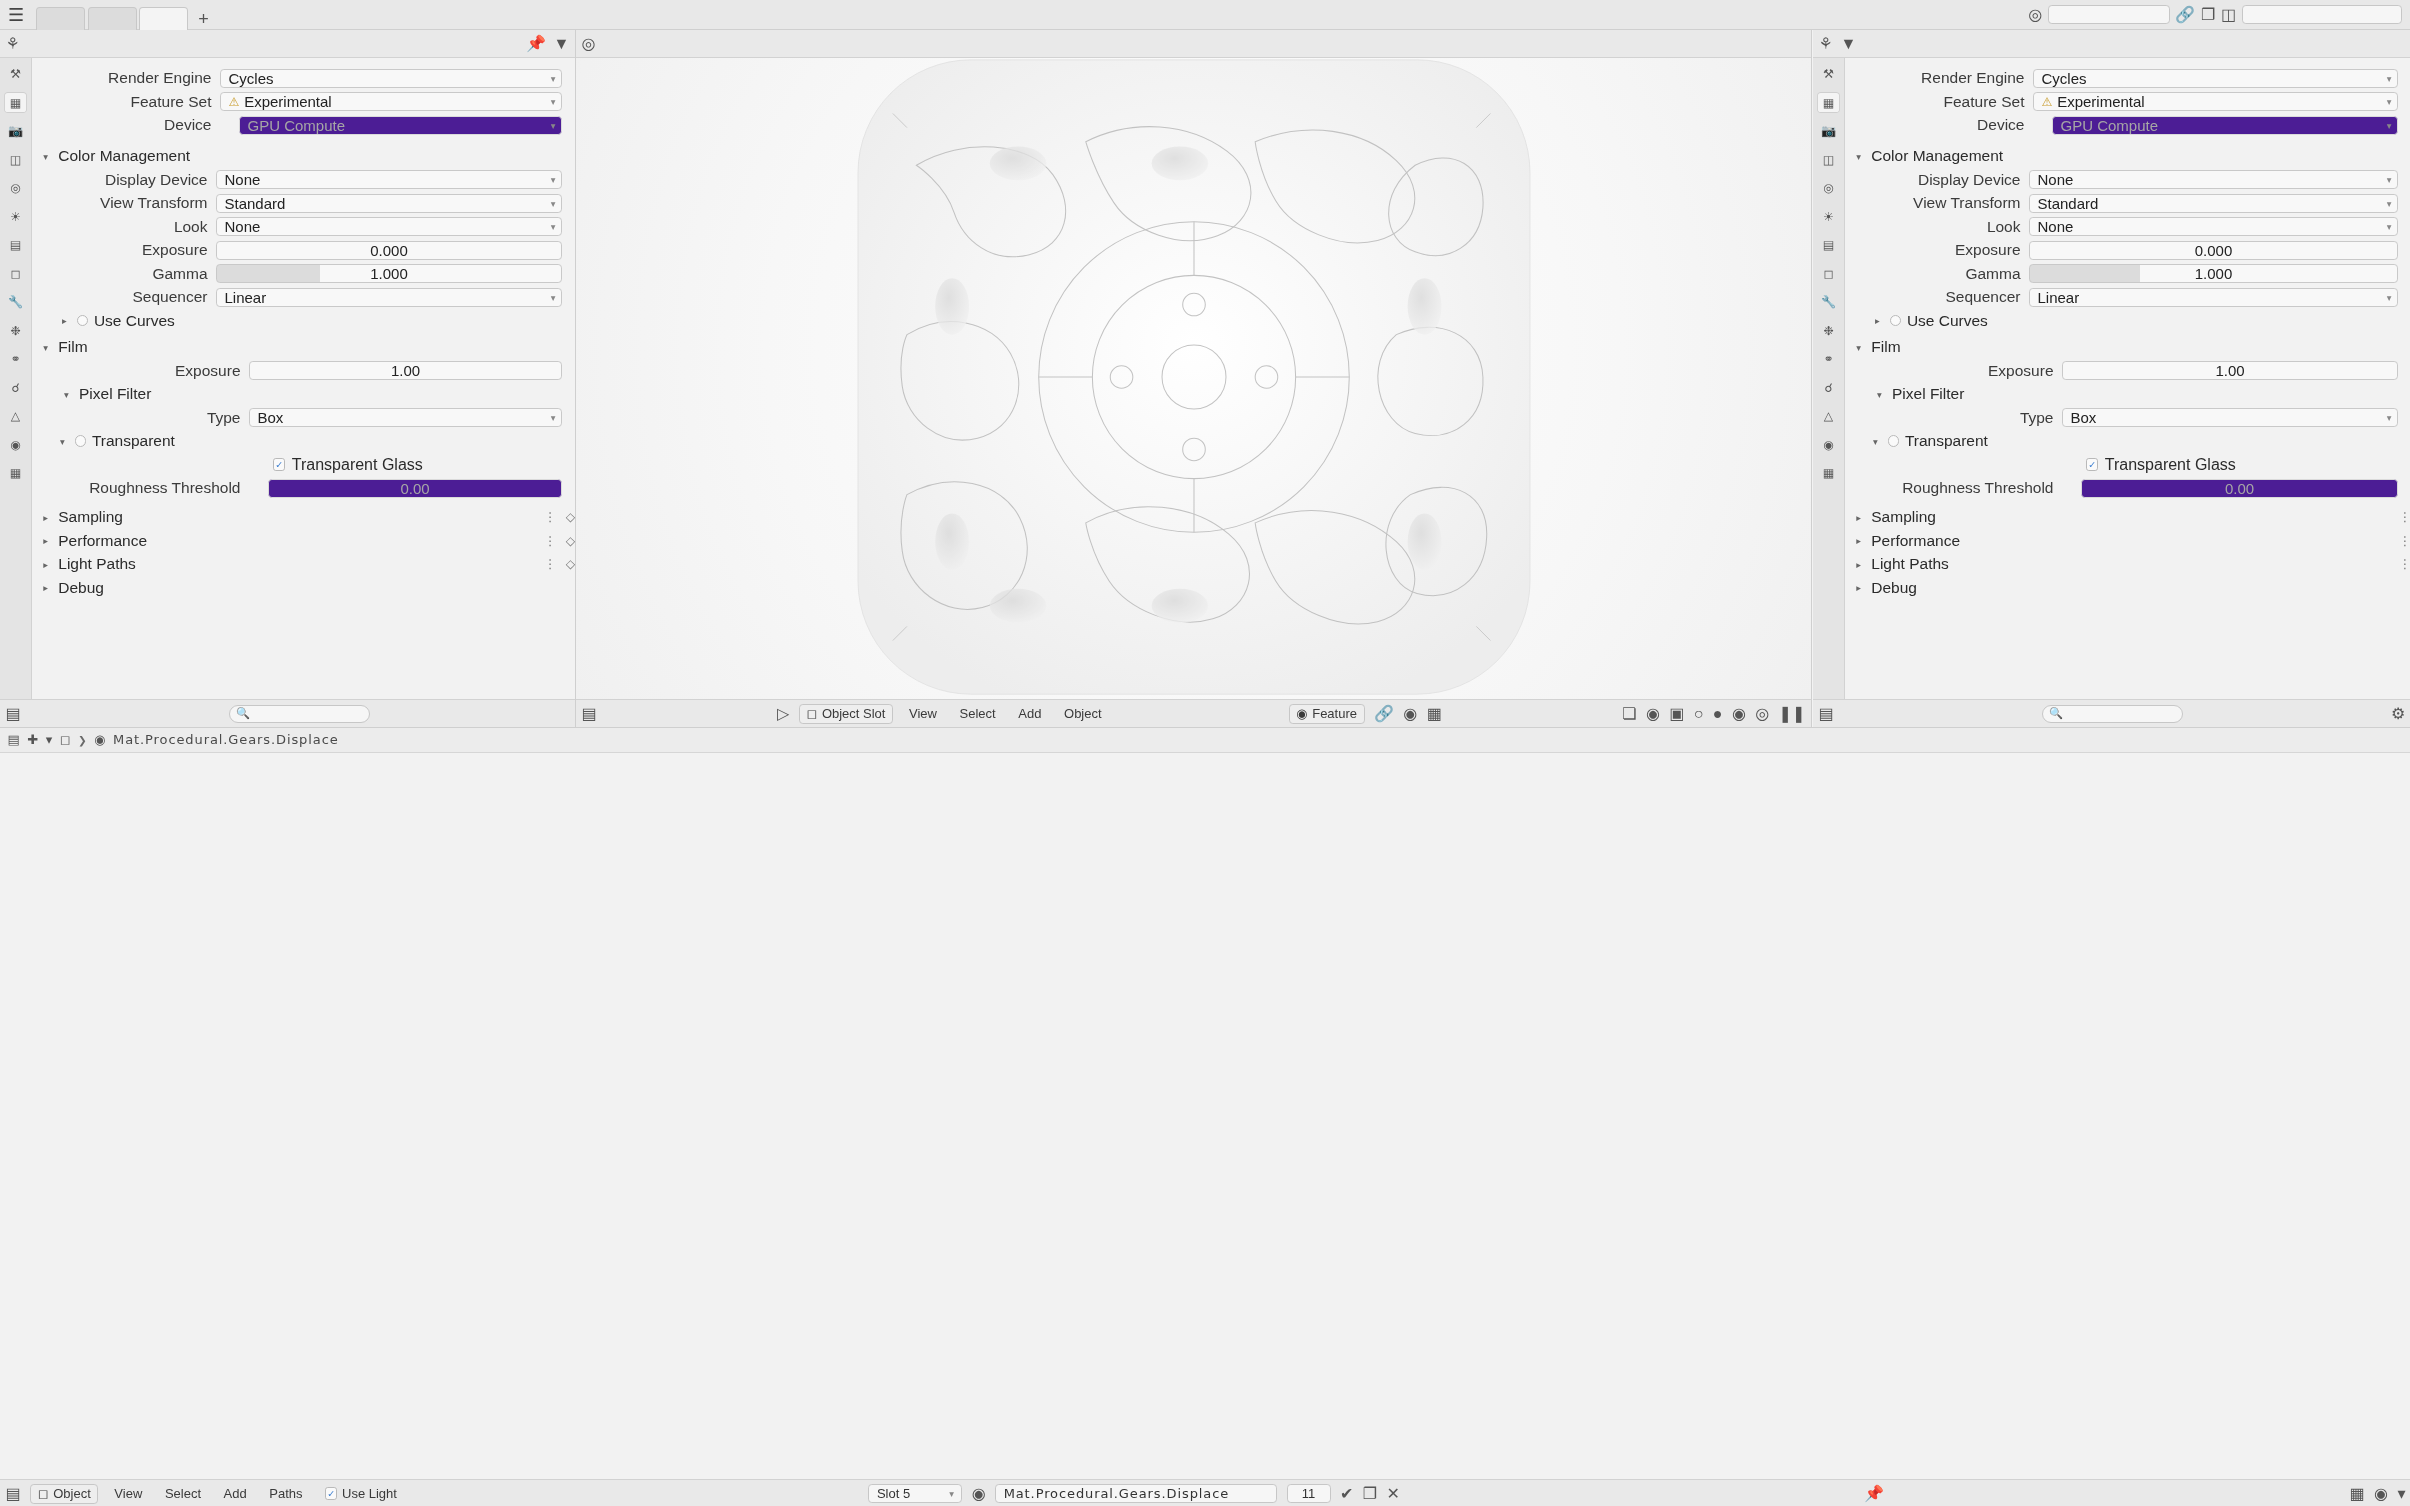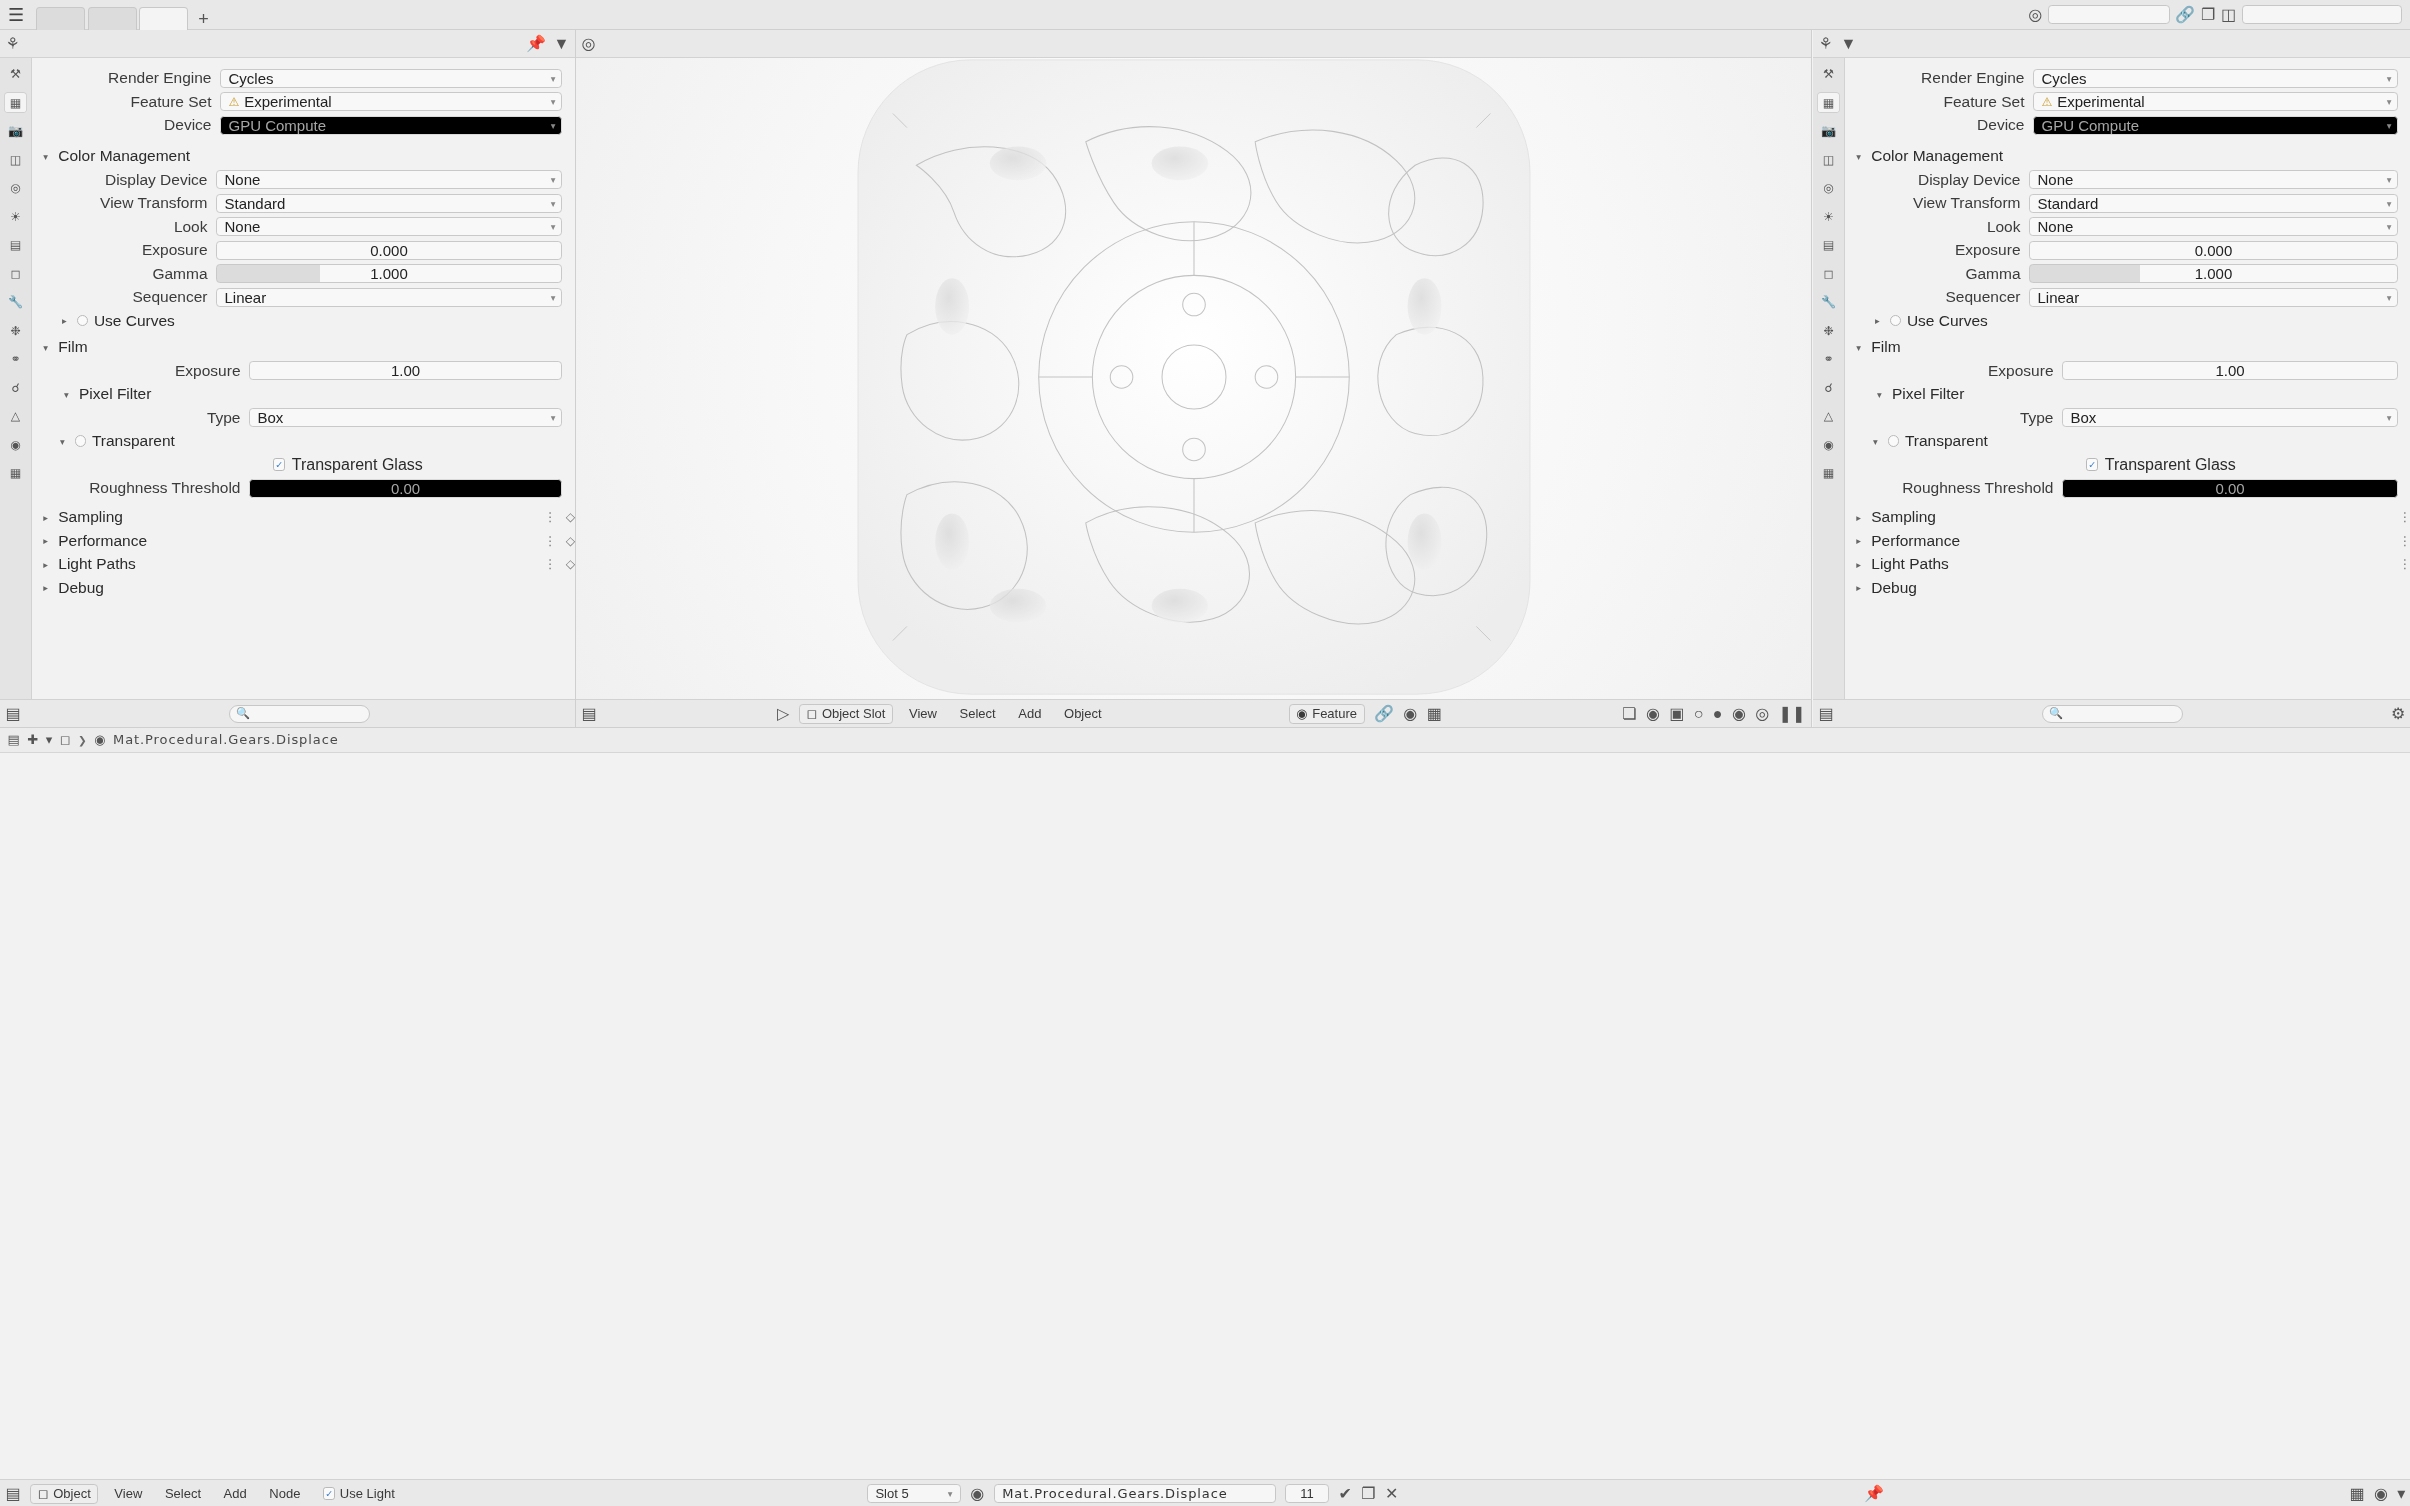--- a/index.html
+++ b/index.html
@@ -69,21 +69,21 @@
 
   
   .props-body { position:absolute; left:32px; top:28px; right:0; bottom:28px; overflow:hidden; }
   .prow { display:flex; align-items:center; height:23.5px; padding-right:13px; }
   .plabel { text-align:right; padding-right:8.5px; color:#3b3b3b; font-size:15.5px;}
   .pfield {
     flex:1; height:19px; background:#f8f8f8; border:0.9px solid #c9c9c9; border-radius:3.8px;
     display:flex; align-items:center; padding:0 7.5px; font-size:15px; color:#222;
     position:relative;
   }
-  .pfield.dis { background:#000000; color:#a6a6a6; border-color:#dadada;}
+  .pfield.dis { background:#4c1d95; color:#a6a6a6; border-color:#dadada;margin-left:19px;}
   .pfield .chev { position:absolute; right:5.6px; color:#888; font-size:9.4px;}
   .pfield.center { justify-content:center; }
   .pfield.slider { background:linear-gradient(to right,#dcdcdc 0,#dcdcdc 0,#f8f8f8 0); }
   .pfield.slider.g { background:linear-gradient(to right,#dcdcdc 30%,#f8f8f8 30%); }
   .sect {
     display:flex; align-items:center; height:23.5px; gap:5.6px; padding-left:11.3px;
     font-size:15.5px; color:#2b2b2b; cursor:pointer;
   }
   .tri { font-size:9.4px; color:#666; width:9.4px; display:inline-block;}
   .chk { width:12.2px; height:12.2px; border:0.9px solid #b9b9b9; border-radius:2.8px; background:#fafafa;
@@ -641,21 +641,21 @@
 
   <div class="ed-foot">
     <span class="ic">▤</span>
     <div class="footbtn">
       <span>◻</span>
       <span>Object</span>
     </div>
     <div class="footbtn" style="border:none;background:none">View</div>
     <div class="footbtn" style="border:none;background:none">Select</div>
     <div class="footbtn" style="border:none;background:none">Add</div>
-    <div class="footbtn" style="border:none;background:none">Node</div>
+    <div class="footbtn" style="border:none;background:none">Paths</div>
     <div class="footbtn" style="border:none;background:none">
       <span class="chk">✓</span>
       <span>Use Light</span>
     </div>
     <div class="foot-spacer"></div>
     <div class="slot-field" style="width:94px">
       <span>Slot 5</span>
       <span style="margin-left:auto; font-size:9.4px; color:#888">▾</span>
     </div>
     <span class="ic">◉</span>

